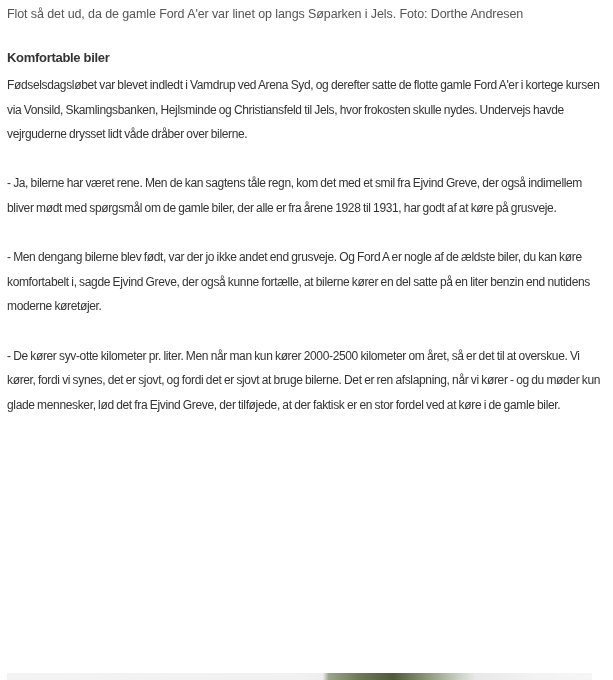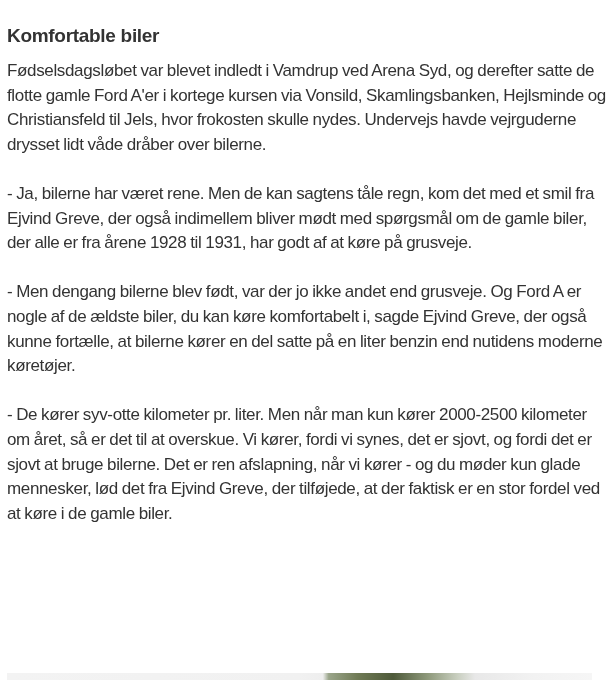--- a/index.html
+++ b/index.html
@@ -23,29 +23,29 @@
     }
     .caption {
       font-size: 12.5px;
       line-height: 16px;
       color: #555555;
       margin: 6px 0 0 0;
       letter-spacing: -0.1px;
       white-space: nowrap;
     }
     .subheading {
-      font-size: 19px;
+      font-size: 13px;
       font-weight: bold;
       line-height: 22px;
       color: #333333;
-      margin: 25px 0 12px 0;
+      margin: 25px 0 4px 0;
       letter-spacing: -0.3px;
     }
     .para {
-      font-size: 17px;
+      font-size: 12px;
       line-height: 24.6px;
       color: #333333;
       margin: 0 0 24.6px 0;
       letter-spacing: -0.35px;
       word-spacing: -0.5px;
     }
     .para.first {
       margin-top: 0;
     }
     .photo {
@@ -54,20 +54,21 @@
       top: 673px;
       width: 585px;
       height: 20px;
       background: linear-gradient(90deg, #f3f3f3 0%, #f1f1f1 50%, #eeeeee 54%, #9aa58a 55%, #6f7a55 60%, #4e5a3a 66%, #8f9a7c 72%, #c9cfc0 77%, #e8e8e8 80%, #f2f2f2 90%, #f6f6f6 100%);
     }
   </style>
 </head>
 <body>
 
 <div class="article">
+  <p class="caption">Flot så det ud, da de gamle Ford A'er var linet op langs Søparken i Jels. Foto: Dorthe Andresen</p>
 
   <h3 class="subheading">Komfortable biler</h3>
 
   <p class="para first">Fødselsdagsløbet var blevet indledt i Vamdrup ved Arena Syd, og derefter satte de flotte gamle Ford A'er i kortege kursen via Vonsild, Skamlingsbanken, Hejlsminde og Christiansfeld til Jels, hvor frokosten skulle nydes. Undervejs havde vejrguderne drysset lidt våde dråber over bilerne.</p>
   <p class="para">- Ja, bilerne har været rene. Men de kan sagtens tåle regn, kom det med et smil fra Ejvind Greve, der også indimellem bliver mødt med spørgsmål om de gamle biler, der alle er fra årene 1928 til 1931, har godt af at køre på grusveje.</p>
   <p class="para">- Men dengang bilerne blev født, var der jo ikke andet end grusveje. Og Ford A er nogle af de ældste biler, du kan køre komfortabelt i, sagde Ejvind Greve, der også kunne fortælle, at bilerne kører en del satte på en liter benzin end nutidens moderne køretøjer.</p>
   <p class="para">- De kører syv-otte kilometer pr. liter. Men når man kun kører 2000-2500 kilometer om året, så er det til at overskue. Vi kører, fordi vi synes, det er sjovt, og fordi det er sjovt at bruge bilerne. Det er ren afslapning, når vi kører - og du møder kun glade mennesker, lød det fra Ejvind Greve, der tilføjede, at der faktisk er en stor fordel ved at køre i de gamle biler.</p>
 </div>
 
 <div class="photo"></div>

